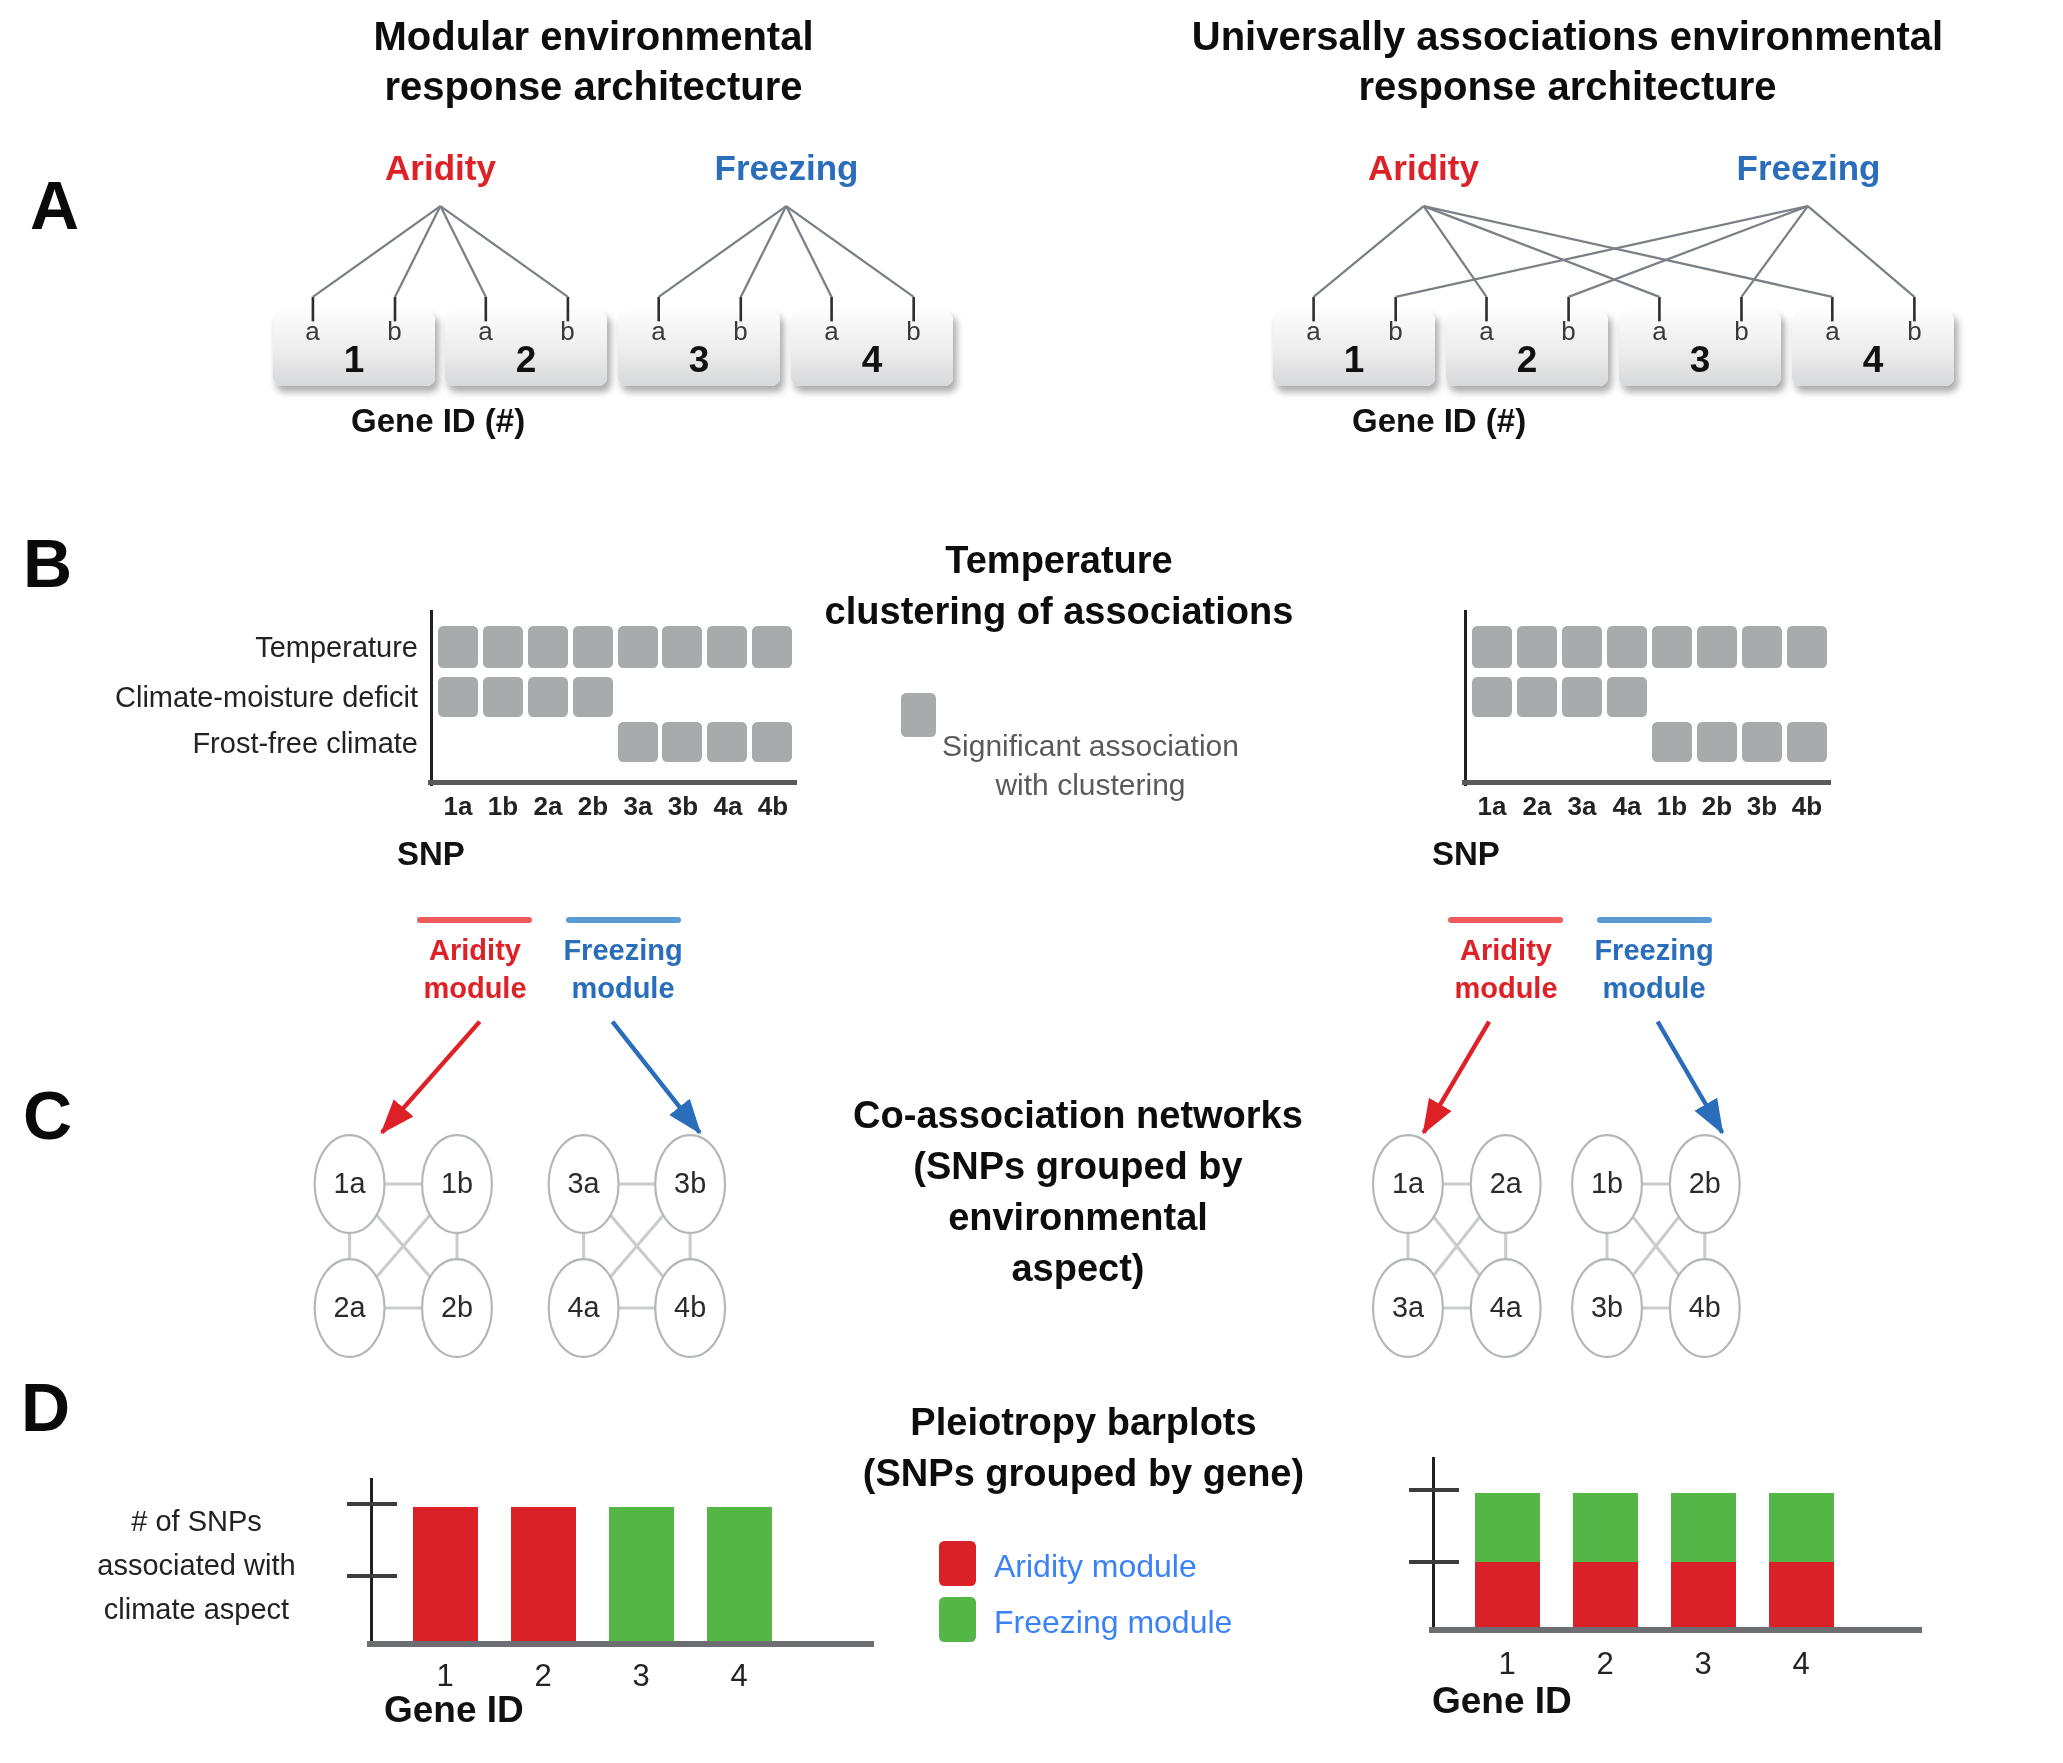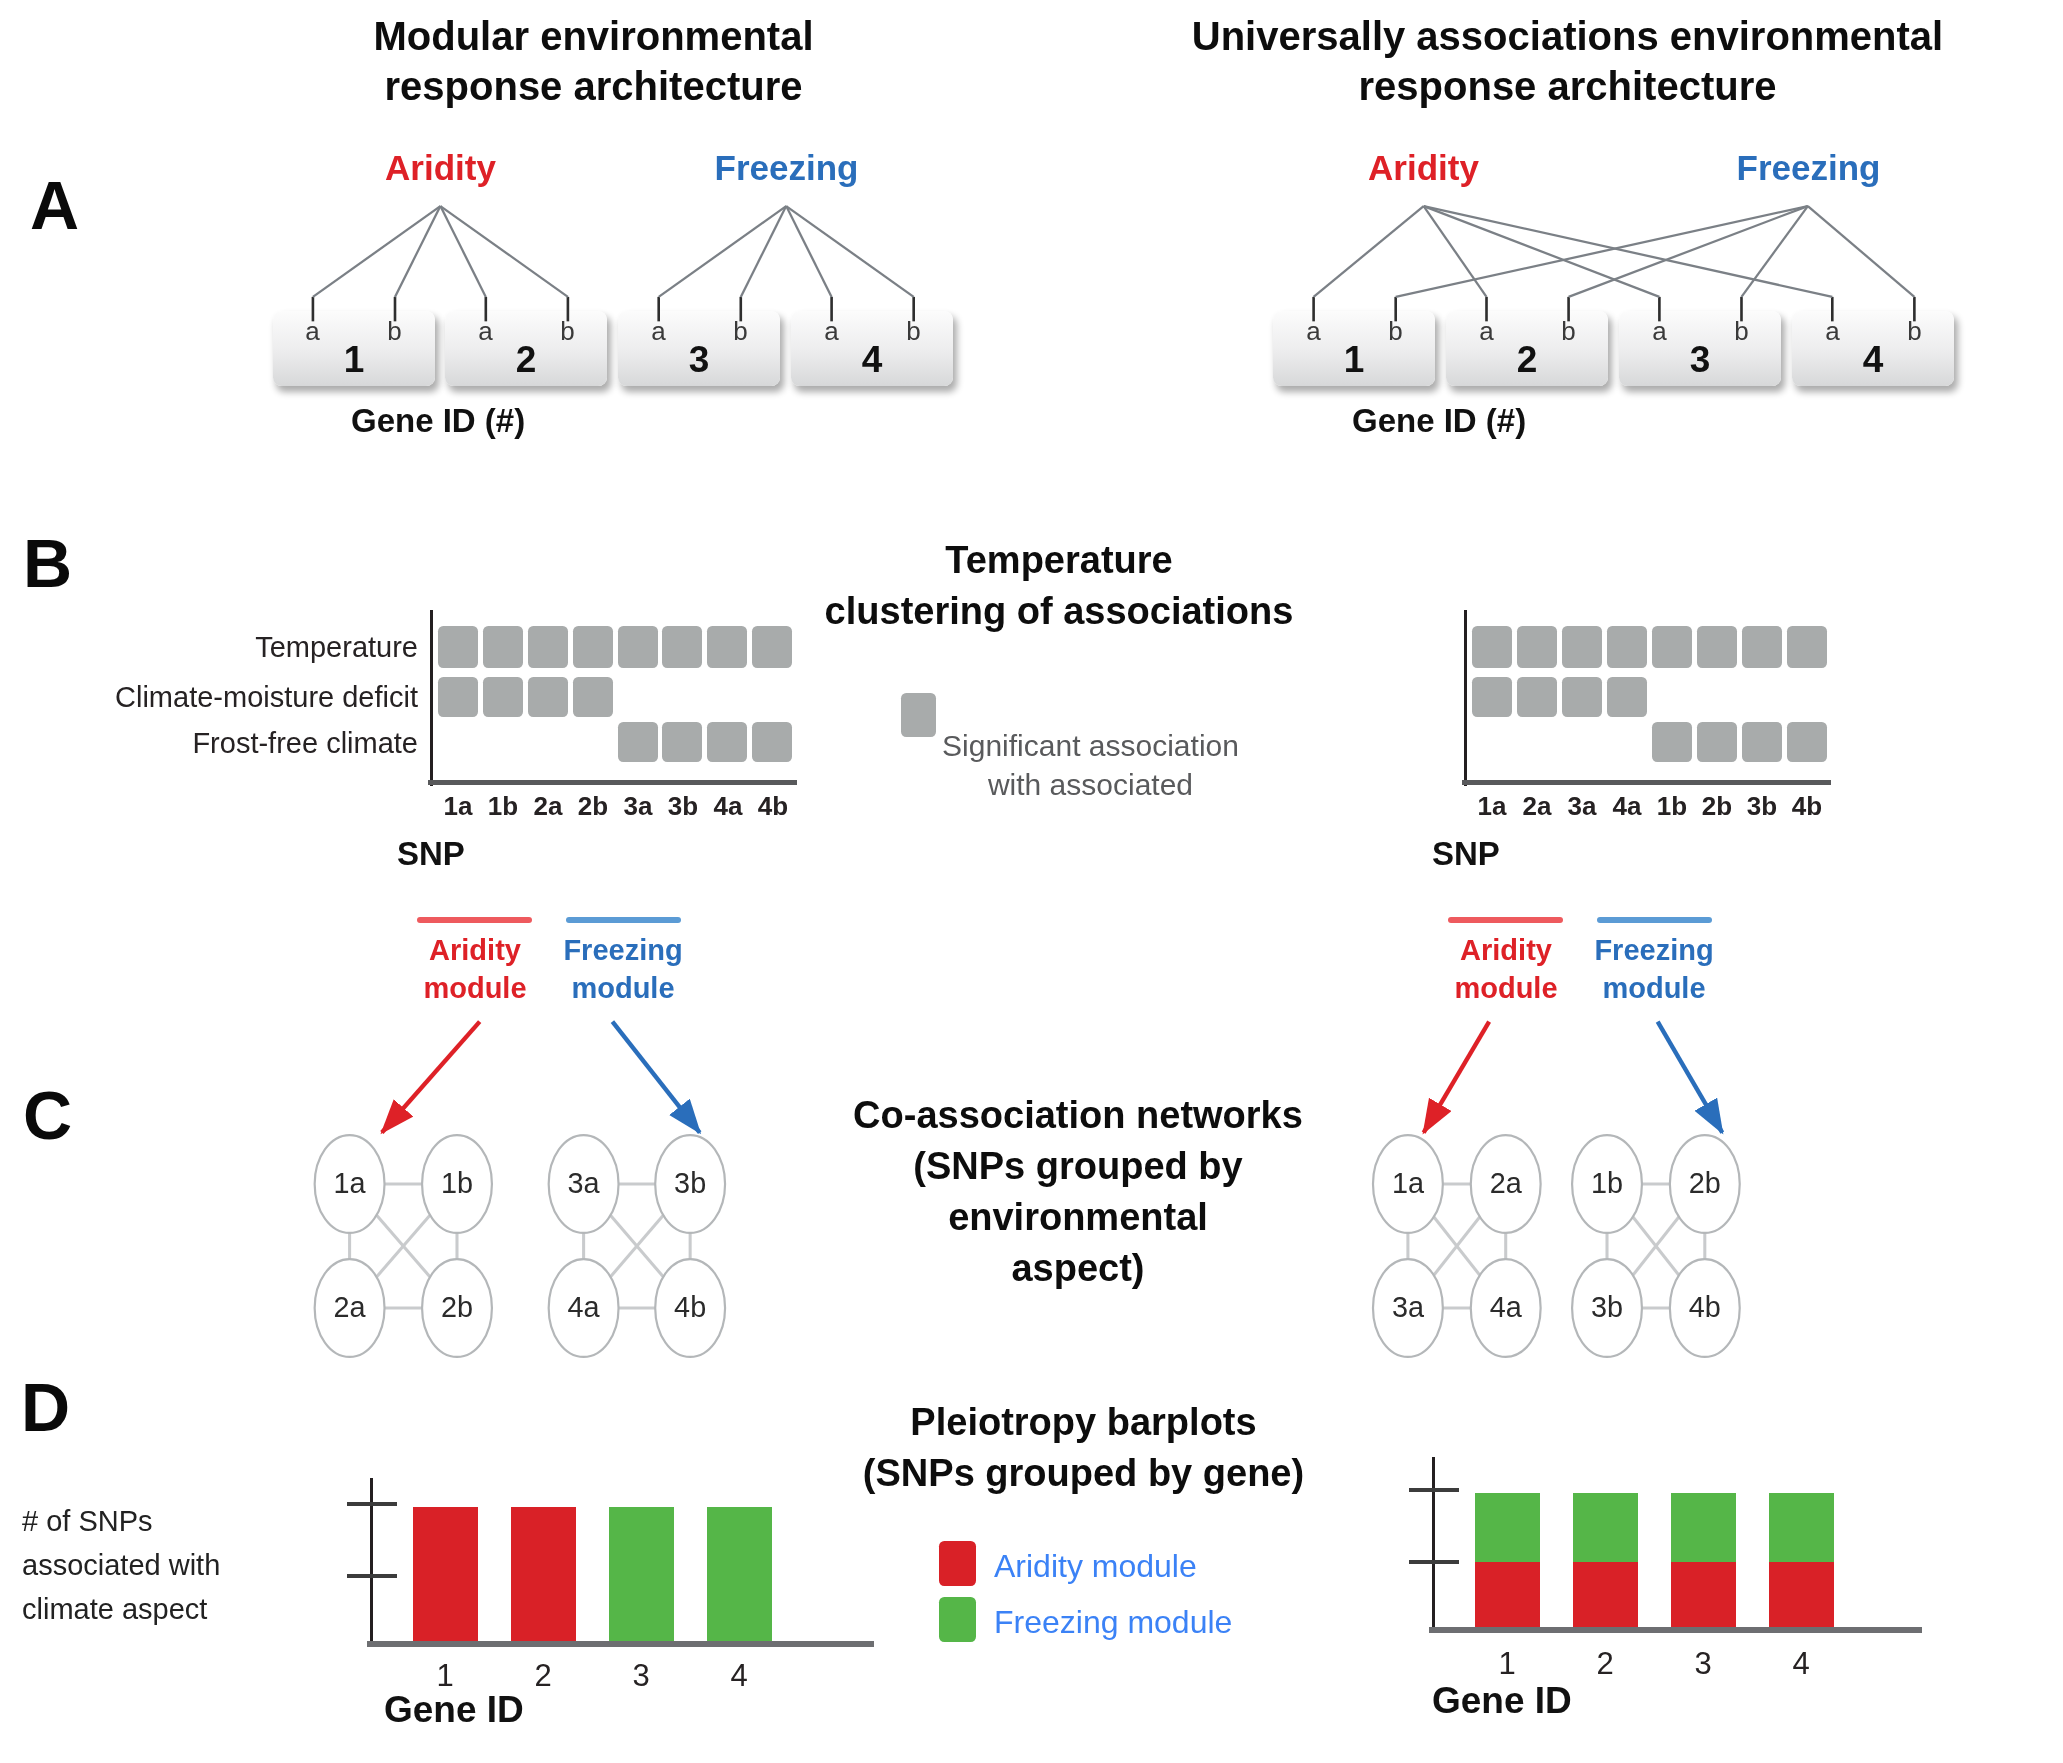--- a/index.html
+++ b/index.html
@@ -10,21 +10,21 @@
   .ptitle{position:absolute;text-align:center;font-size:40px;font-weight:700;line-height:50px;color:#0d0d0d;z-index:2;}
   .envlabel{position:absolute;text-align:center;font-size:35px;font-weight:700;z-index:2;}
   .axislabel{position:absolute;text-align:left;font-size:33px;font-weight:700;color:#111;z-index:2;}
   .heading{position:absolute;text-align:center;font-size:38px;font-weight:700;line-height:51px;color:#0d0d0d;z-index:2;}
   .swatch{position:absolute;border-radius:5.2px;z-index:2;}
   .legendtext{position:absolute;text-align:center;font-size:30px;line-height:39px;color:#595a5c;z-index:2;}
   .rowlabel{position:absolute;left:35px;width:383px;text-align:right;font-size:29px;color:#262223;z-index:2;}
   .modlabel{position:absolute;width:218px;text-align:center;font-size:29px;font-weight:600;line-height:38px;z-index:2;}
   .modline{position:absolute;top:917px;width:115px;height:6.1px;border-radius:3.5px;z-index:2;}
   .dlegendtext{position:absolute;font-size:32px;font-weight:500;color:#3b82f6;z-index:2;}
-  .ylabel{position:absolute;text-align:left;font-size:29px;line-height:44px;color:#222;font-weight:500;z-index:2;}
+  .ylabel{position:absolute;text-align:center;font-size:29px;line-height:44px;color:#222;font-weight:500;z-index:2;}
   .genebox{position:absolute;width:162px;height:75px;border-radius:8.7px;z-index:1;
     background:linear-gradient(180deg,#fcfcfc 0%,#ececed 55%,#d7d8d9 100%);
     box-shadow:3.5px 5.2px 7.9px rgba(0,0,0,0.33);}
   .genenum{position:absolute;left:0;right:0;top:28px;text-align:center;font-size:37px;font-weight:700;color:#111;}
   .snpletter{position:absolute;width:35px;text-align:center;font-size:26px;color:#3a3a3a;z-index:2;}
   .collabel{position:absolute;width:58px;text-align:center;font-size:26px;font-weight:600;color:#262223;z-index:2;}
   .barlabel{position:absolute;width:52px;text-align:center;font-size:31px;color:#262223;z-index:2;}
   .axisline{position:absolute;background:#231f20;z-index:1;}
   .thickaxis{position:absolute;z-index:3;}
   .cell{position:absolute;border-radius:5.2px;z-index:1;}
@@ -58,21 +58,21 @@
   <div class="axislabel" style="left:351px;top:402px;width:524px">Gene ID (#)</div>
   <div class="axislabel" style="left:1352px;top:402px;width:524px">Gene ID (#)</div>
 
   <div class="heading" style="left:797px;top:535px;width:524px">
     <div>Temperature</div>
     <div>clustering of associations</div>
   </div>
   <div class="swatch" style="left: 901px; top: 693px; width: 35px; height: 44px; background: rgb(168, 171, 171);"></div>
   <div class="legendtext" style="left:942px;top:726px;width:297px">
     <div>Significant association</div>
-    <div>with associated</div>
+    <div>with clustering</div>
   </div>
 
   <div class="rowlabel" style="top:631px">Temperature</div>
   <div class="rowlabel" style="top:681px">Climate-moisture deficit</div>
   <div class="rowlabel" style="top:727px">Frost-free climate</div>
 
   <div class="axislabel" style="left:397px;top:835px;width:437px">SNP</div>
   <div class="axislabel" style="left:1432px;top:835px;width:437px">SNP</div>
 
   <div class="modline bg-red" style="left: 417px; background: rgb(238, 90, 94);"></div>

